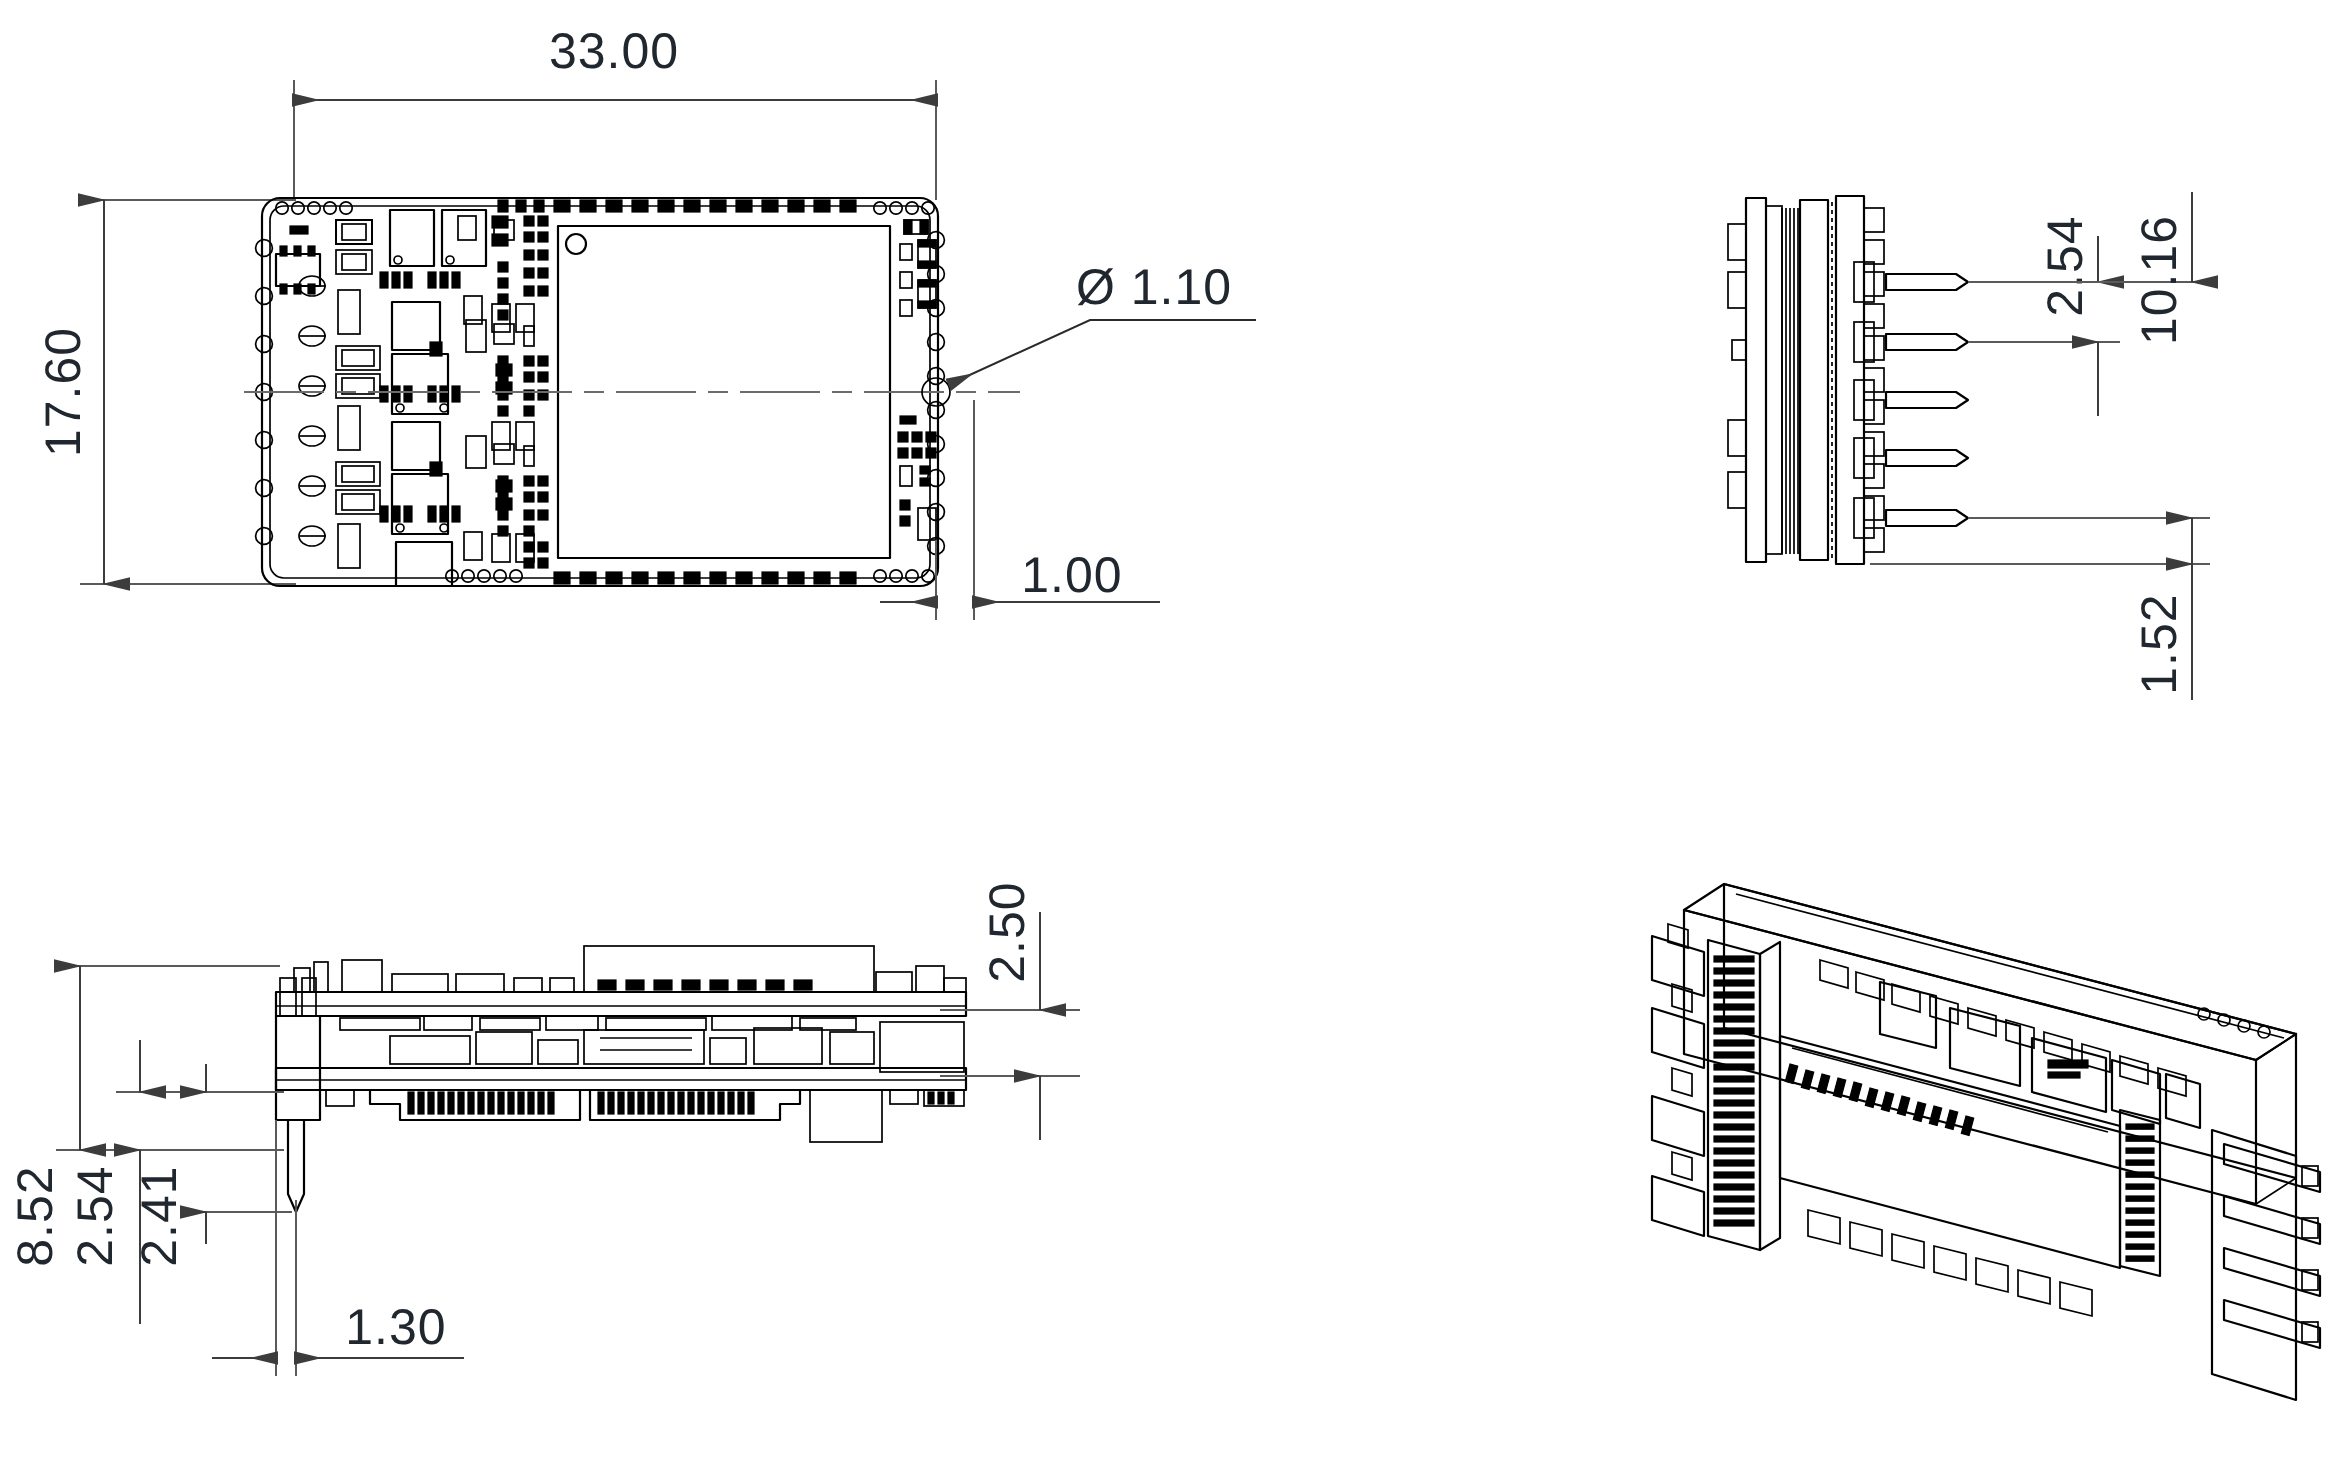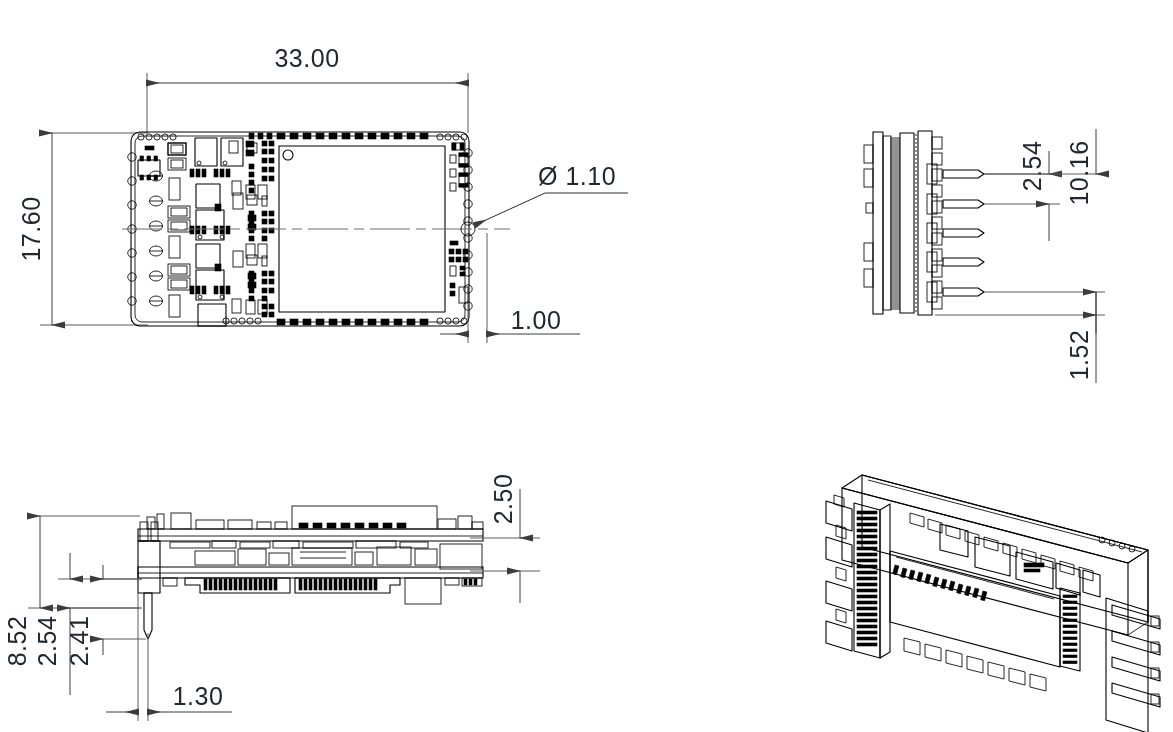--- a/index.html
+++ b/index.html
@@ -13,21 +13,20 @@
     height: 732px;
     position: relative;
     overflow: hidden;
     font-family: "Liberation Sans", sans-serif;
   }
   #drawing-root {
     position: absolute;
     left: 0; top: 0;
     width: 1173px;
     height: 648px;
-    margin-top: 33px;
   }
   svg.sheet {
     display: block;
     width: 1173px;
     height: 732px;
   }
   .dim-text {
     font-family: "Liberation Sans", sans-serif;
     font-size: 25px;
     fill: #20272f;

